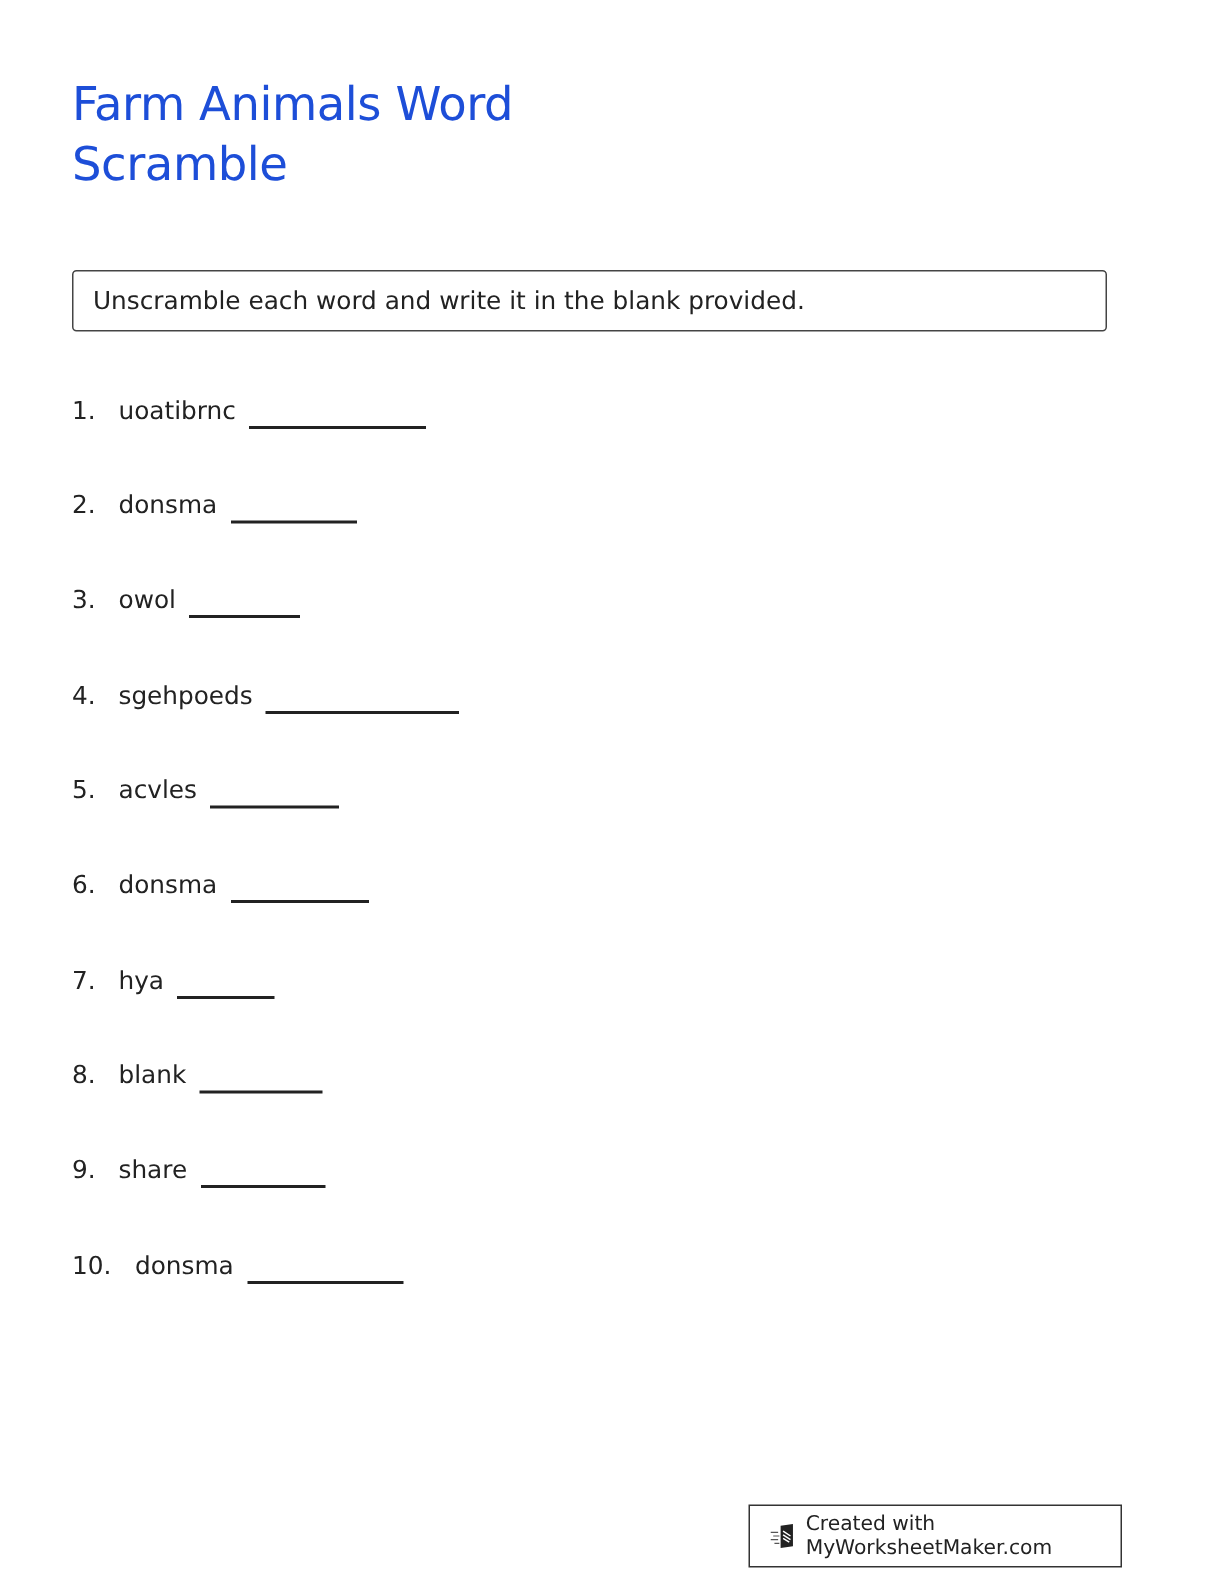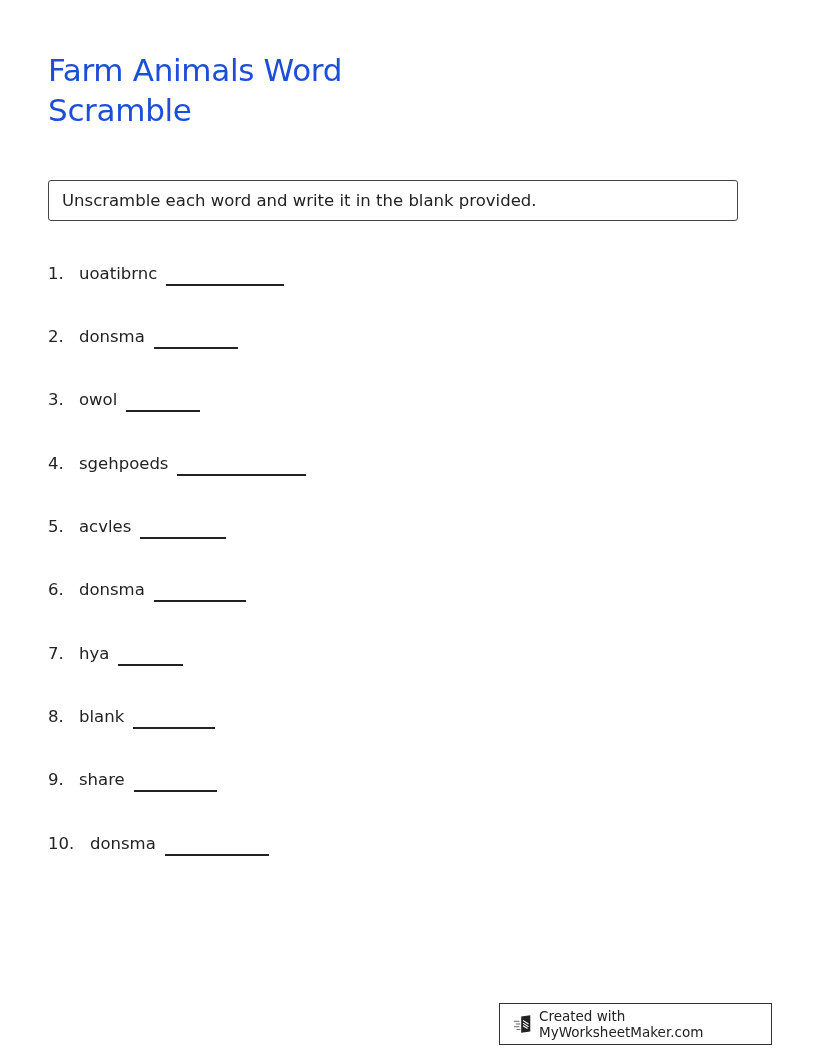--- a/index.html
+++ b/index.html
@@ -9,21 +9,21 @@
   .meta-row { position: relative; height: 38px; }
   .meta-label { position: absolute; right: 198px; top: 2px; }
   .meta-line { position: absolute; left: 78px; top: 24px; width: 189px; border-bottom: 1px solid #222; }
   .instructions { position: absolute; left: 48px; top: 180px; width: 690px; height: 41px; border: 1px solid #444; border-radius: 3px; box-sizing: border-box; padding: 0 13px; font-size: 16.5px; line-height: 40px; color: #222; }
   .list { position: absolute; left: 48px; top: 262px; width: 700px; }
   .item { position: absolute; left: 0; height: 30px; font-size: 16.5px; line-height: 24px; white-space: nowrap; display: flex; align-items: flex-start; }
   .num { display: inline-block; width: 31px; }
   .num.wide { width: 42px; }
   .word { display: inline-block; }
   .blank { display: inline-block; margin-left: 9px; border-bottom: 2px solid #222; height: 22px; }
-  .footer { position: absolute; left: 499px; top: 1003px; width: 273px; height: 42px; border: 1px solid #333; box-sizing: border-box; display: flex; align-items: center; padding-left: 13px; font-size: 13.5px; color: #222; }
+  .footer { position: absolute; left: 499px; top: 1003px; width: 249px; height: 42px; border: 1px solid #333; box-sizing: border-box; display: flex; align-items: center; padding-left: 13px; font-size: 13.5px; color: #222; }
   .footer-icon { width: 22px; height: 22px; margin-right: 6px; }
 </style>
 </head>
 <body>
 
 <h1 class="title">Farm Animals Word Scramble</h1>
 
 <div class="meta">
 </div>
 

